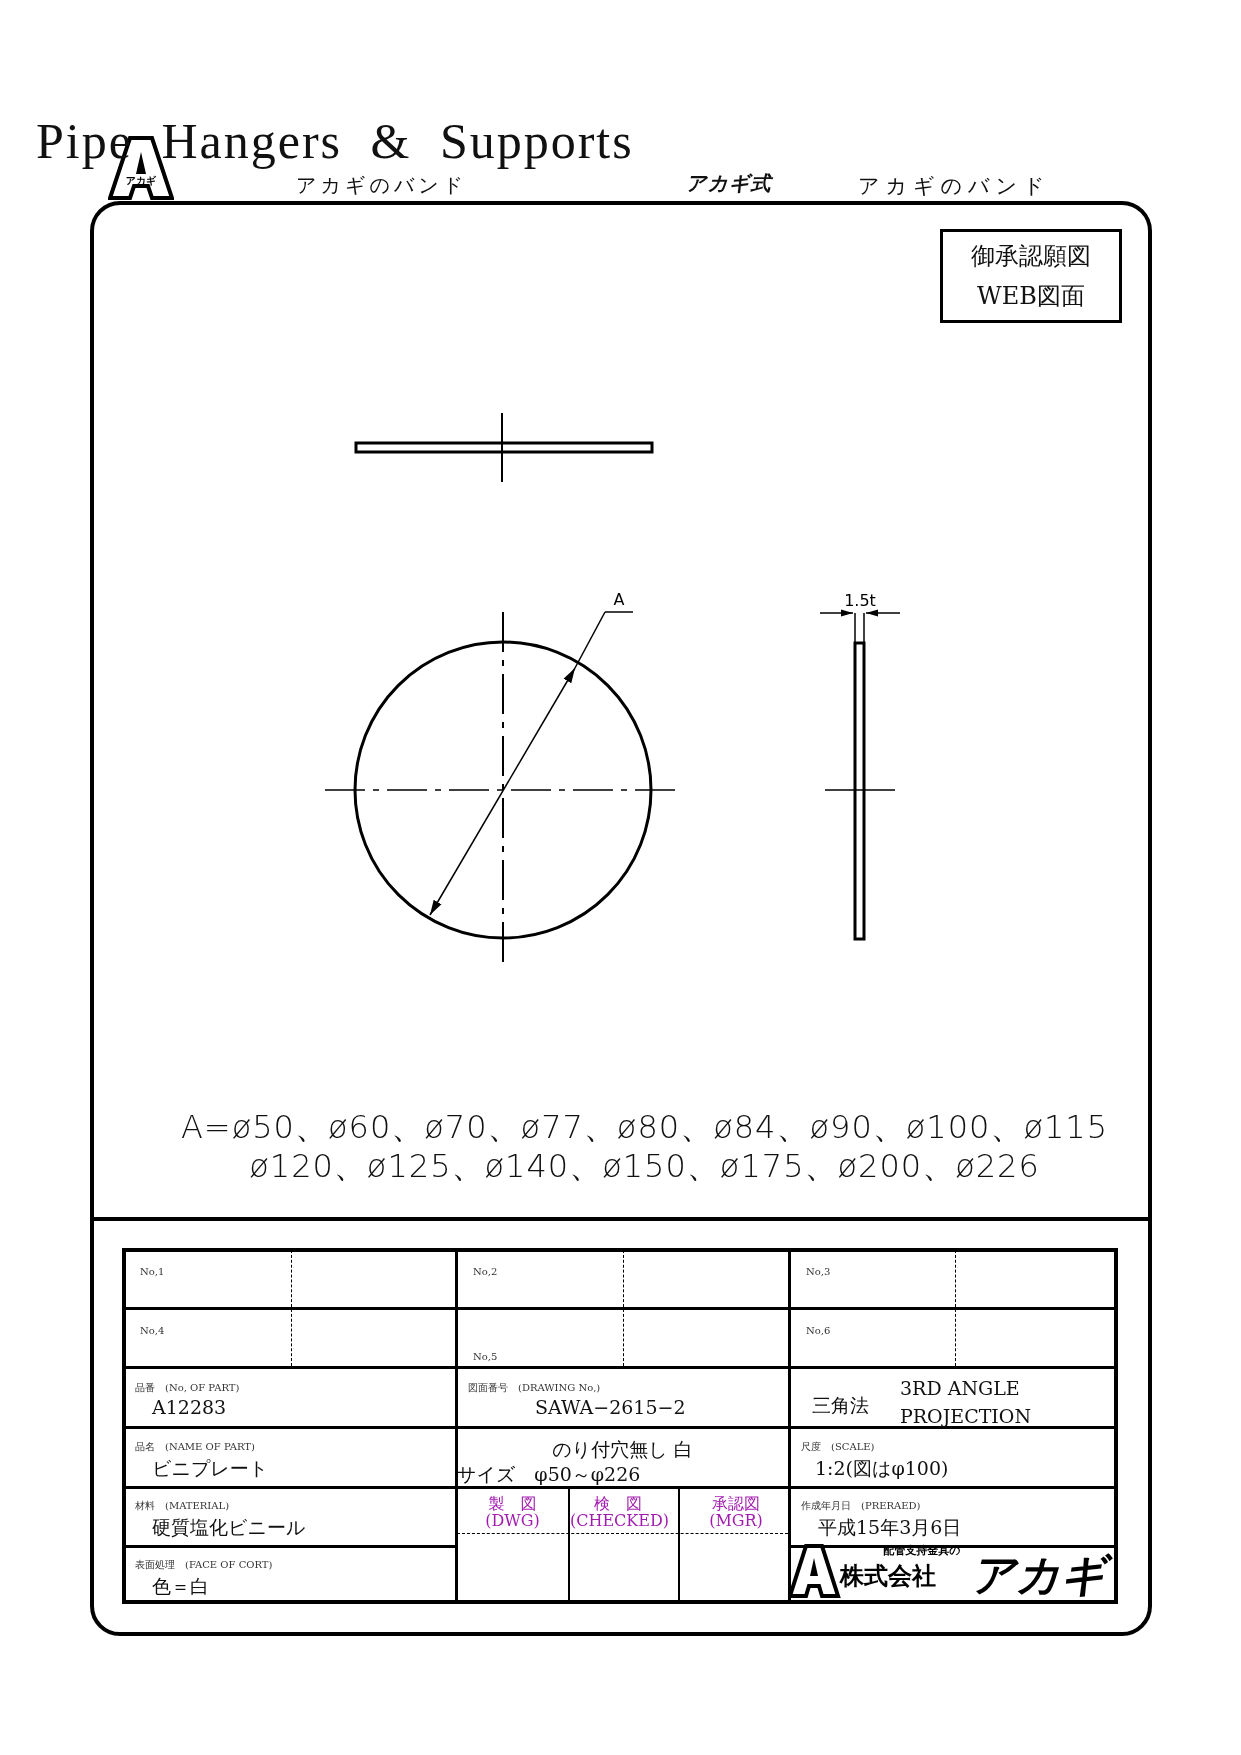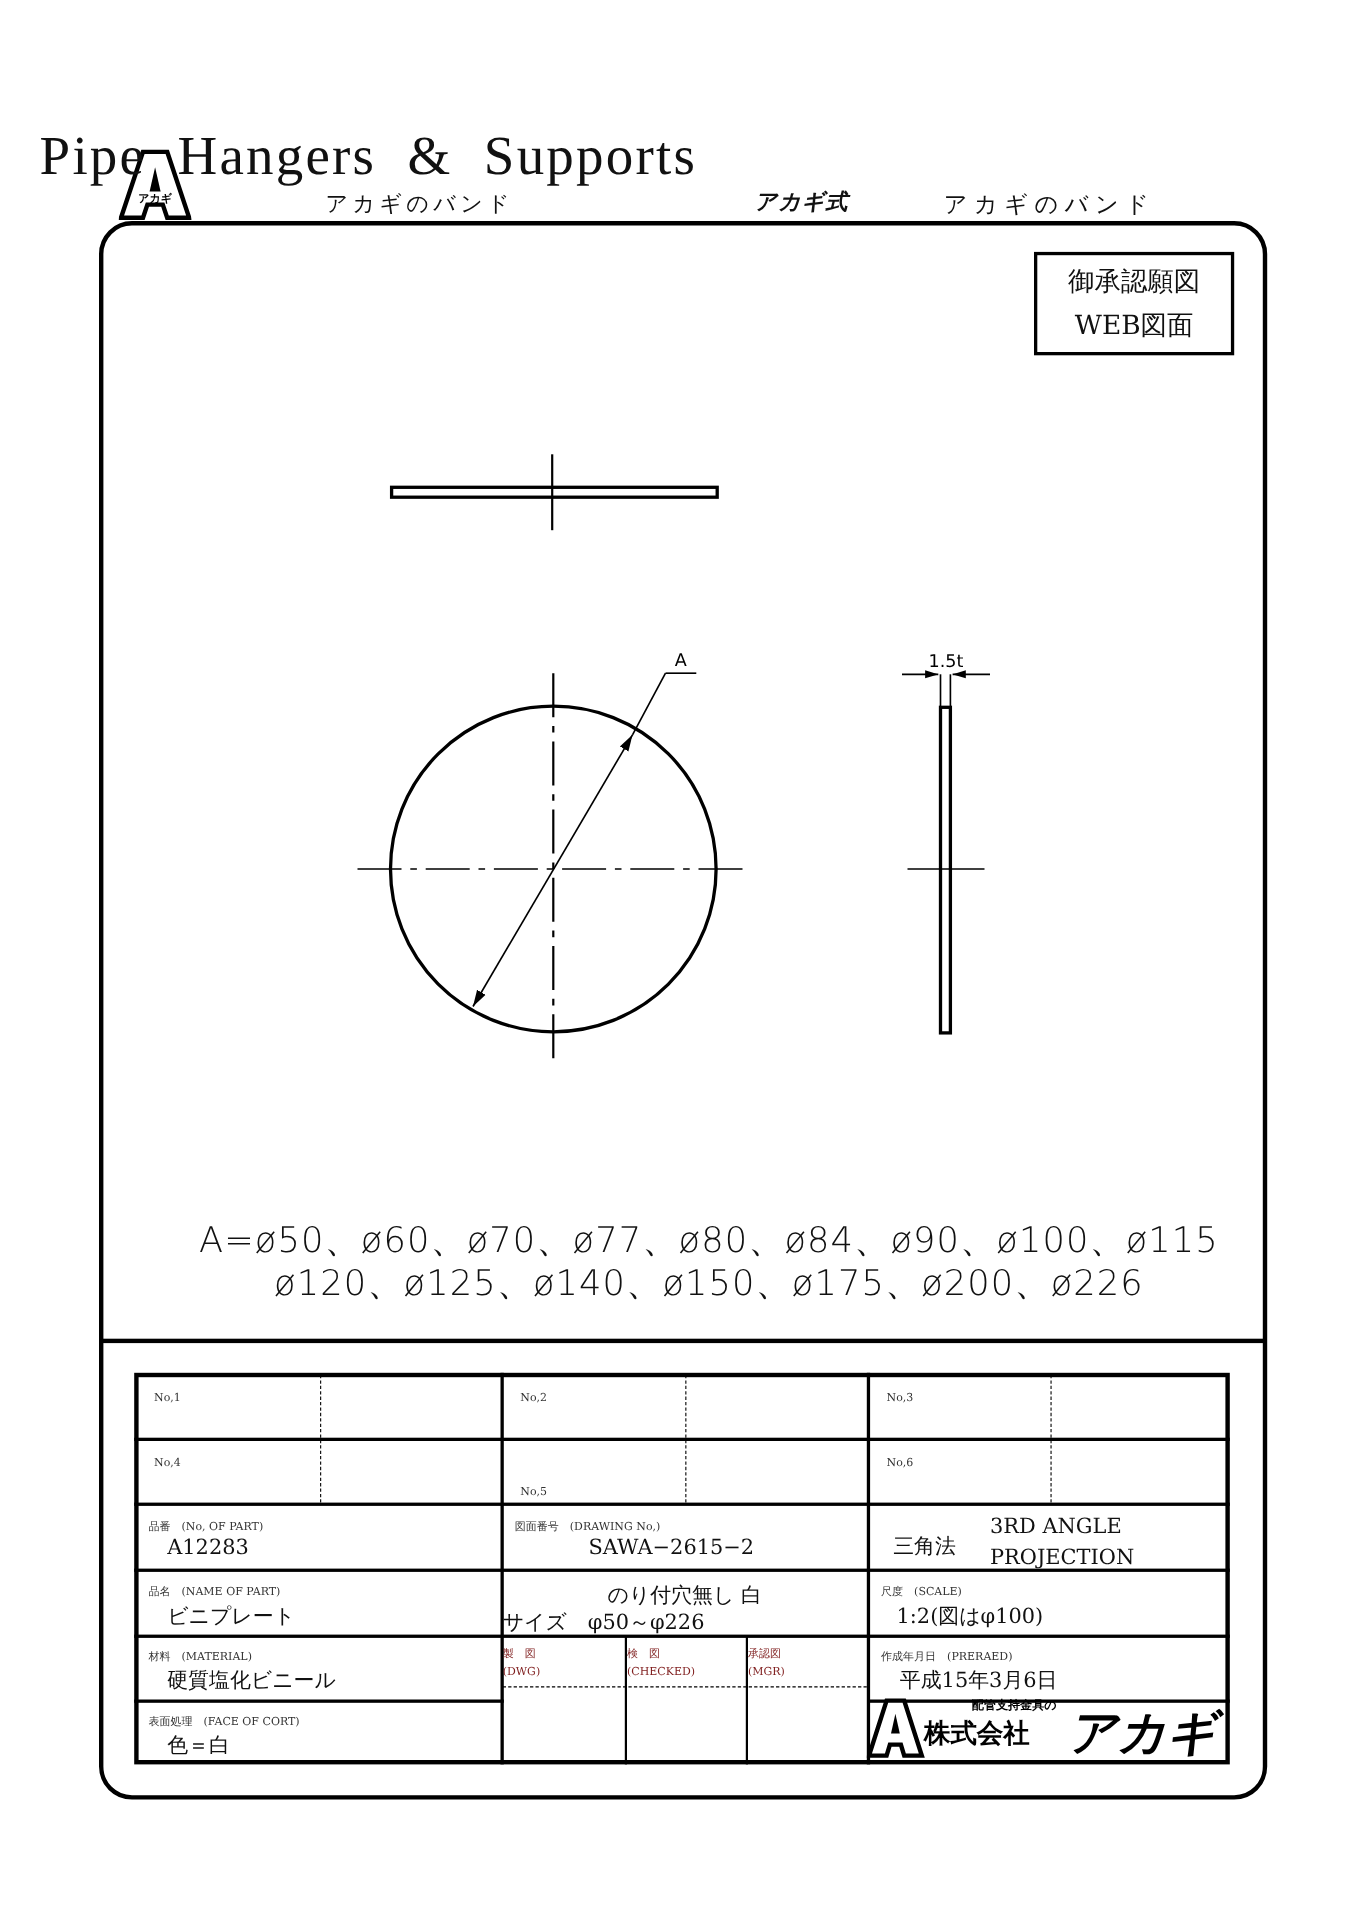--- a/index.html
+++ b/index.html
@@ -38,21 +38,21 @@
 
     
     .tb { left: 122px; top: 1248px; width: 996px; height: 356px; border: 4px solid #000; box-sizing: border-box; }
     .lbl { position: absolute; font-family: "DejaVu Serif", serif; font-size: 10px; color: #333; white-space: nowrap; }
     .val { position: absolute; font-family: "DejaVu Serif", serif; font-size: 19px; white-space: nowrap; }
     .hl { position: absolute; height: 3px; background: #000; }
     .vl { position: absolute; width: 3px; background: #000; }
     .vd { position: absolute; width: 0; border-left: 1.5px dashed #000; }
     .hd { position: absolute; height: 0; border-top: 1.5px dashed #000; }
     .thin-vl { position: absolute; width: 2px; background: #000; }
-    .sign-lbl { position: absolute; font-family: "DejaVu Serif", serif; font-size: 10px; line-height: 17px; color: #7f1d1d; }
+    .sign-lbl { position: absolute; text-align: center; font-family: "DejaVu Serif", serif; font-size: 16px; line-height: 17px; color: #a21caf; }
     .company { position: absolute; left: 788px; top: 1540px; width: 326px; height: 60px; }
   </style>
 </head>
 <body>
 
 <div class="abs logo">
   <svg width="66" height="64" viewBox="0 0 66 64">
     <polygon points="22,2 44,2 64,62 44,62 40,50 26,50 22,62 2,62" fill="#fff" stroke="#000" stroke-width="4"></polygon>
     <polygon points="33,16 38,38 28,38" fill="#000"></polygon>
     <text x="33" y="48" font-size="10" text-anchor="middle" font-family="DejaVu Sans, sans-serif" font-weight="bold">アカギ</text>

